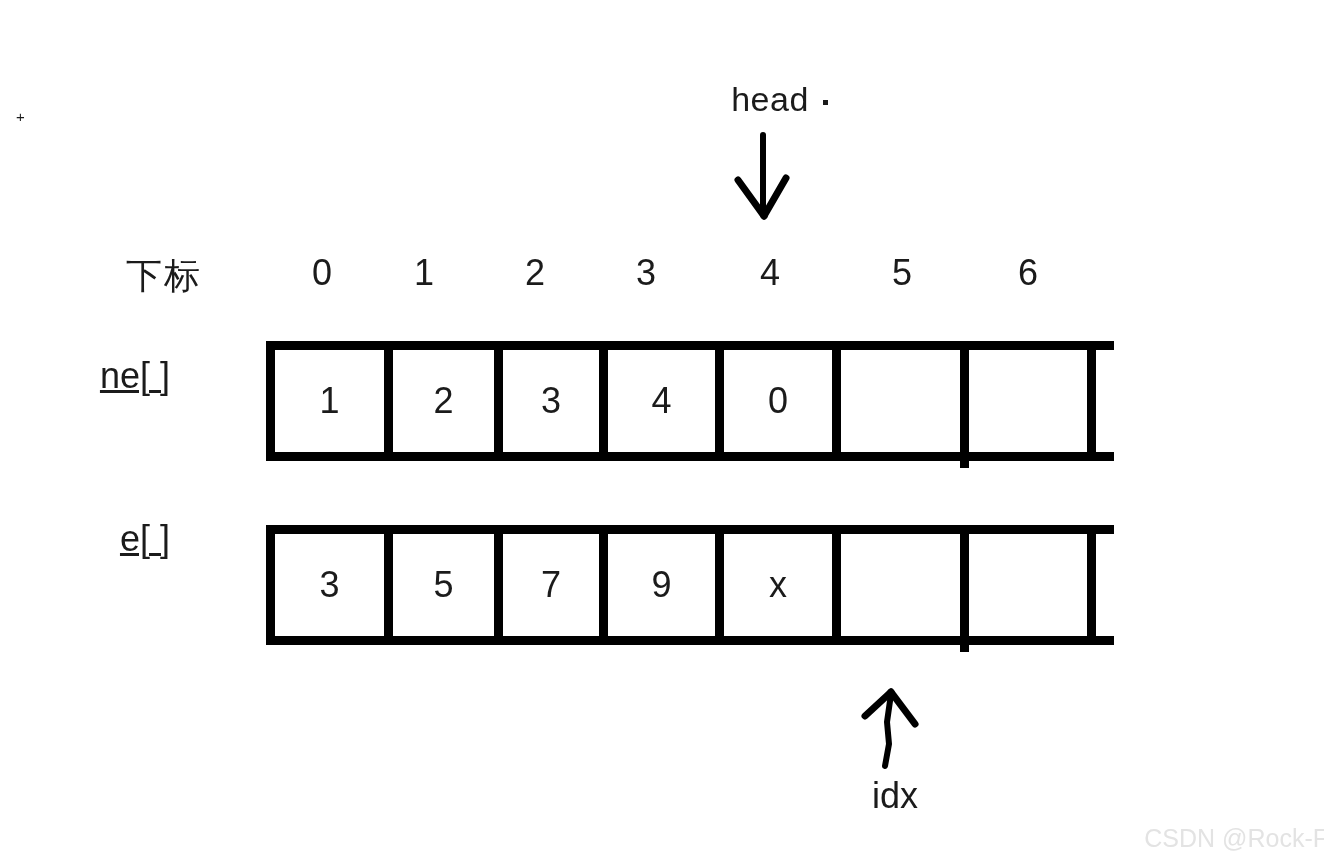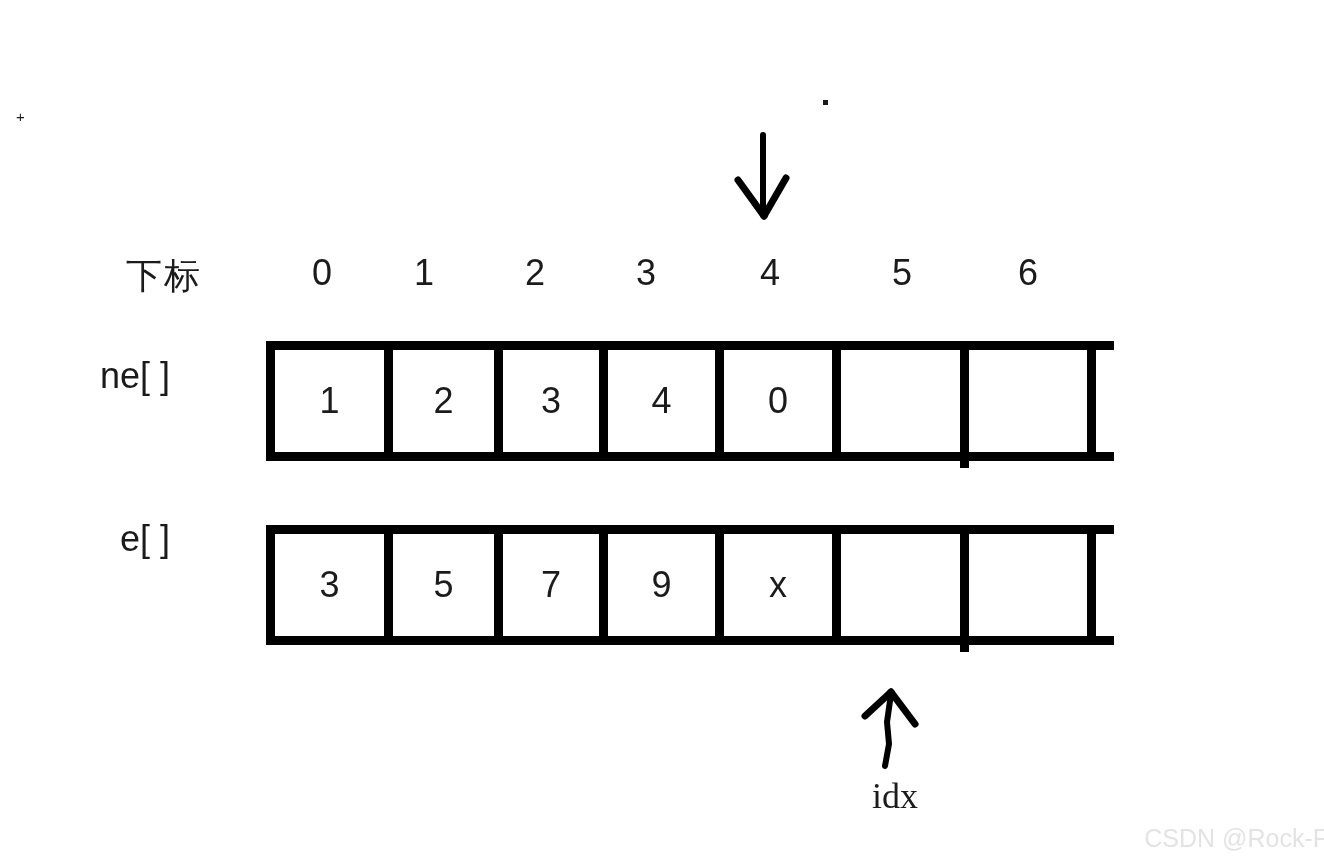--- a/index.html
+++ b/index.html
@@ -91,20 +91,21 @@
   }
 
   
   .row-label {
     position: absolute;
     font-size: 36px;
     color: #1b1b1b;
     text-align: right;
     width: 140px;
     font-family: "Liberation Sans", sans-serif;
+    text-decoration: underline;
   }
   .array {
     position: absolute;
     left: 266px;
     width: 848px;
     height: 120px;
   }
   .array .rail {
     position: absolute;
     left: 0;
@@ -149,41 +150,42 @@
     height: 84px;
   }
   .idx-label {
     position: absolute;
     left: 820px;
     top: 775px;
     width: 150px;
     text-align: center;
     font-size: 36px;
     color: #1b1b1b;
-    font-family: Liberation Serif, serif;
+    font-family: Liberation Sans, sans-serif;
   }
 
   
   .watermark {
     position: absolute;
     right: -4px;
     bottom: 8px;
     font-size: 25px;
     color: #e3e3e3;
     white-space: nowrap;
     font-family: "Liberation Sans", sans-serif;
   }
 </style>
 </head>
 <body>
 
 <div id="canvas">
 
   <div class="stray-mark">+</div>
 
+  <div class="head-label">head</div>
   <div class="head-dot"></div>
   <div class="arrow-head-down">
     <svg width="92" height="92" viewBox="0 0 92 92" fill="none" xmlns="http://www.w3.org/2000/svg">
       <path d="M45 3 L45 77" stroke="#000000" stroke-width="6" stroke-linecap="round"></path>
       <path d="M20 48 L46 84" stroke="#000000" stroke-width="7" stroke-linecap="round"></path>
       <path d="M46 84 L68 46" stroke="#000000" stroke-width="7" stroke-linecap="round"></path>
     </svg>
   </div>
 
   <div class="index-title">下标</div>

